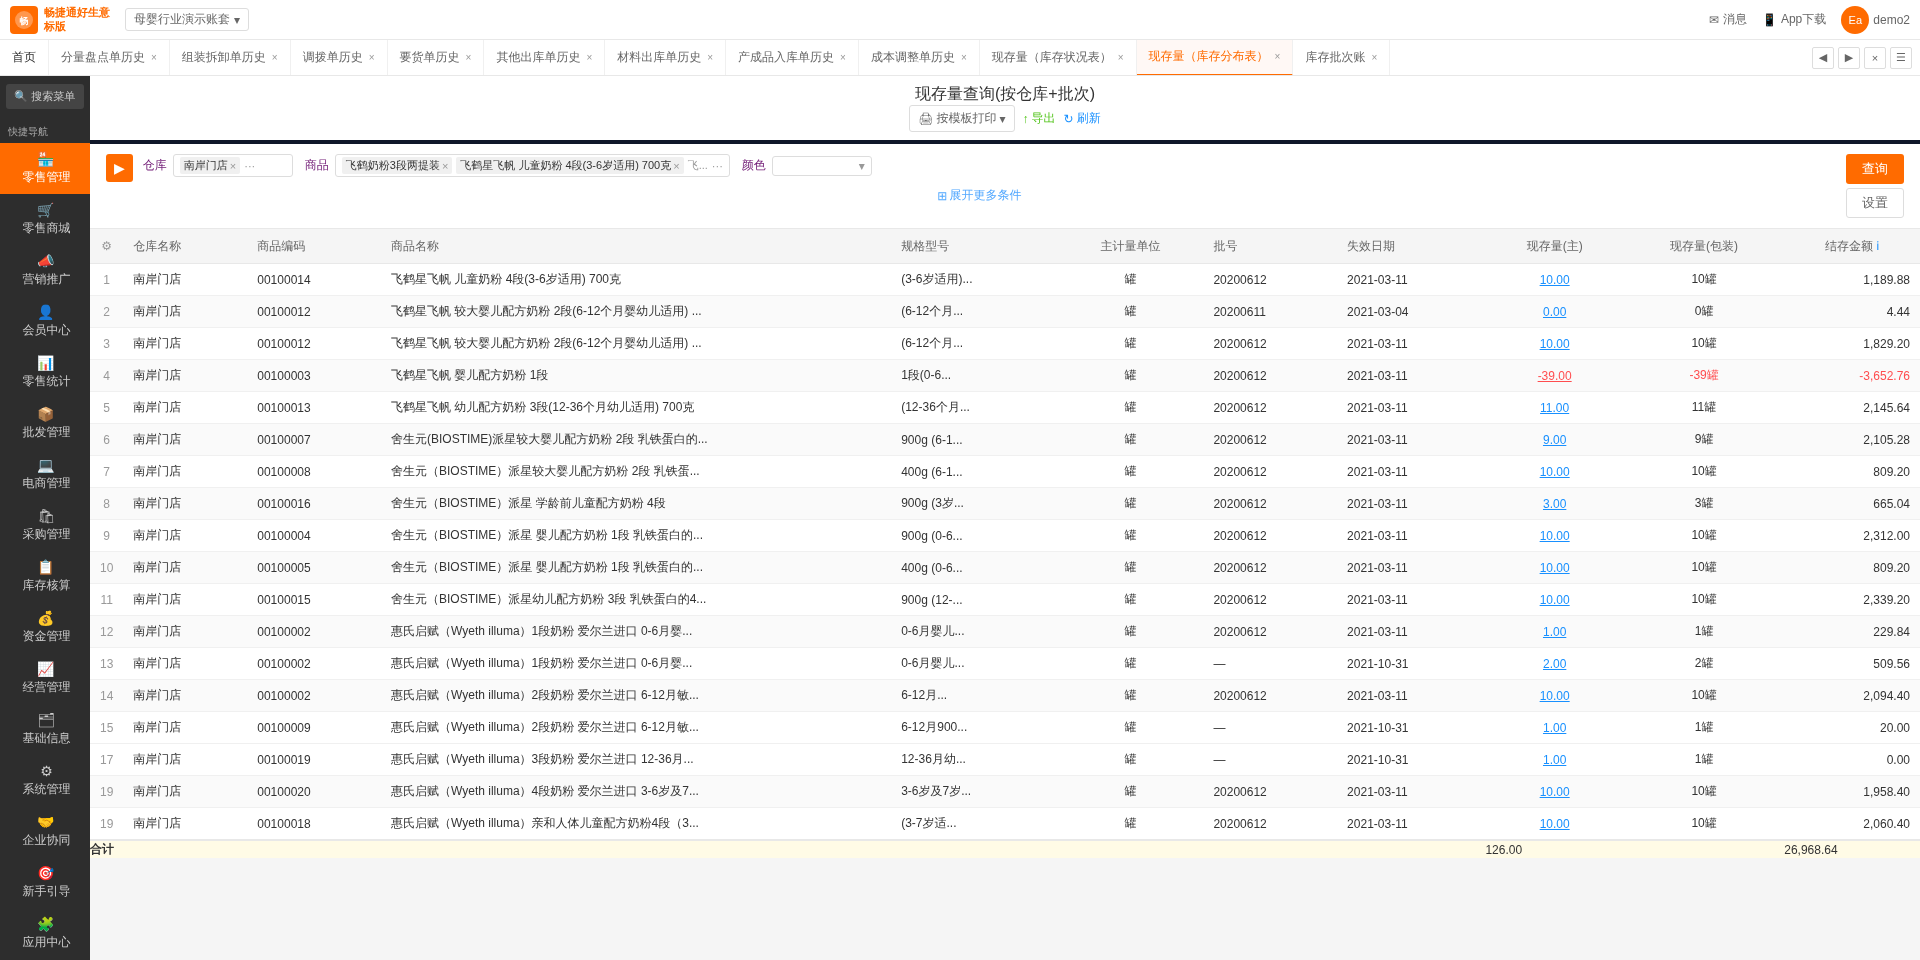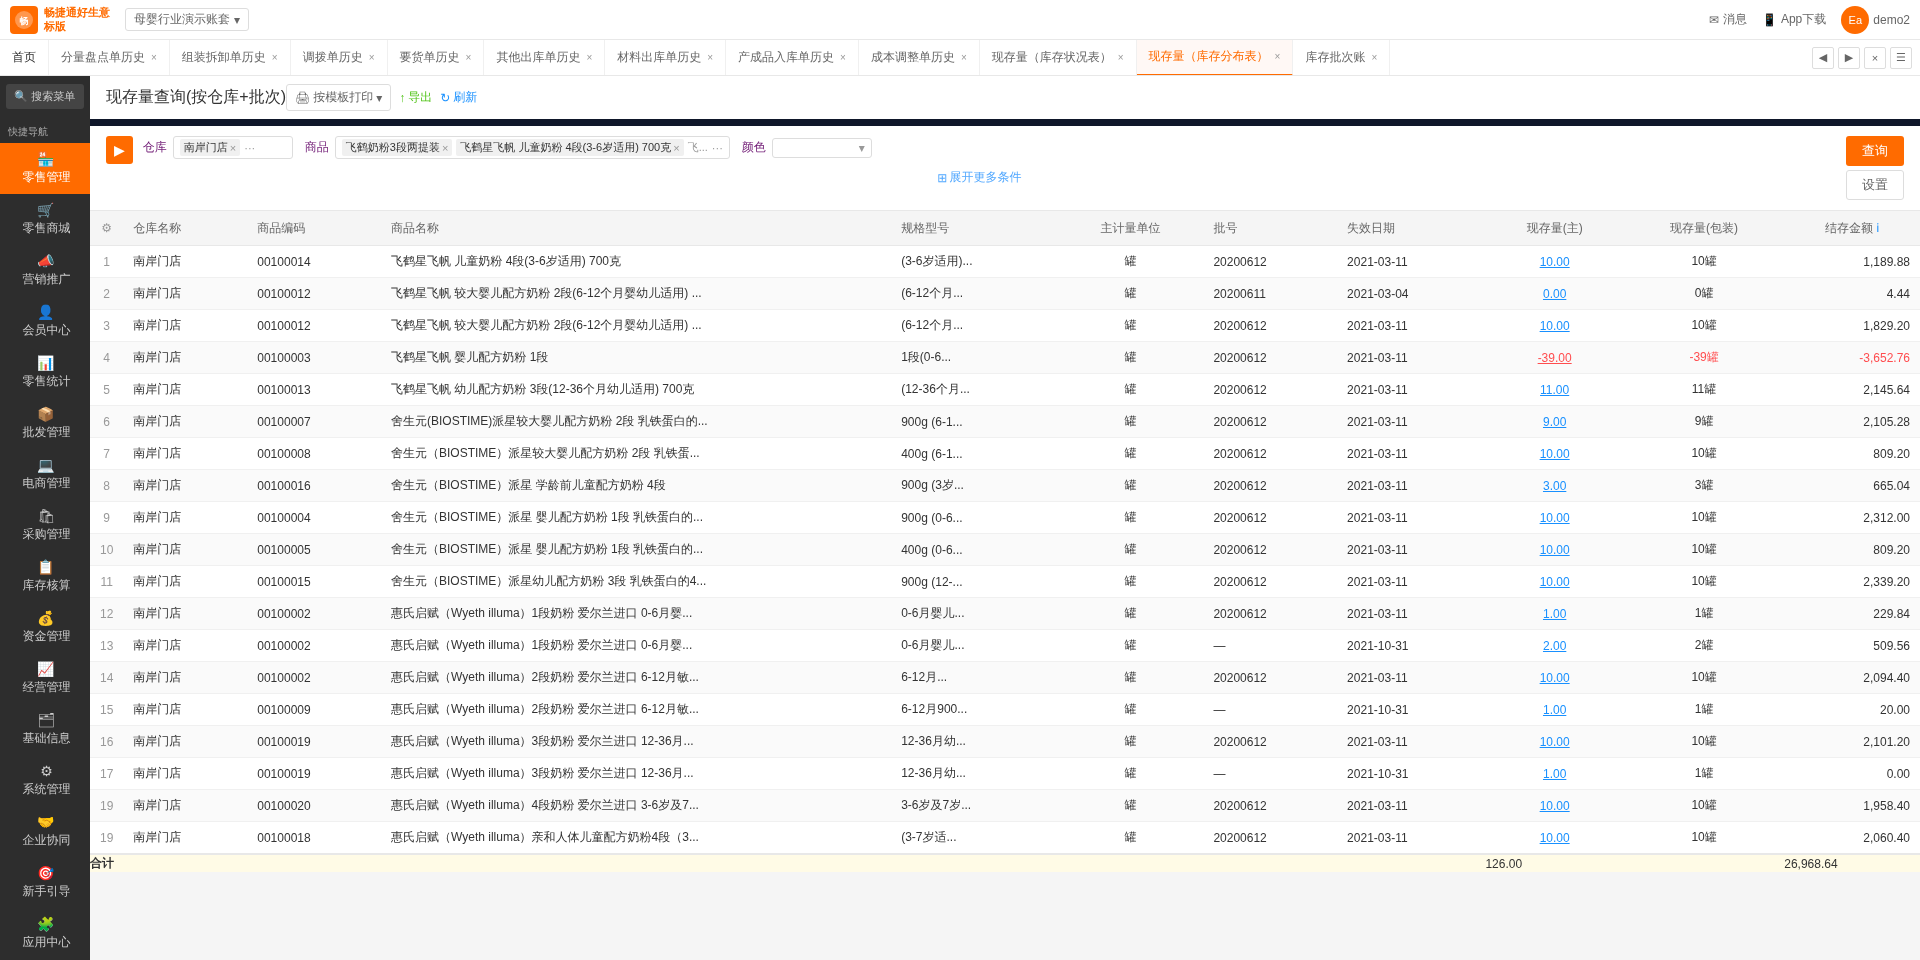--- a/index.html
+++ b/index.html
@@ -32,21 +32,21 @@
     .sidebar-search-btn { background: #444; border: none; color: #ccc; width: 100%; padding: 5px; border-radius: 3px; cursor: pointer; font-size: 11px; display: flex; align-items: center; justify-content: center; gap: 3px; }
     .sidebar-nav-title { color: #aaa; font-size: 10px; padding: 4px 8px; margin-top: 4px; }
     .sidebar-item { padding: 8px 6px; color: #ccc; text-align: center; cursor: pointer; font-size: 12px; border-left: 3px solid transparent; }
     .sidebar-item.active { background: #ff6b00; color: #fff; border-left-color: #ff6b00; }
     .sidebar-item .icon { font-size: 14px; margin-bottom: 2px; }
 
     
     .content { flex: 1; overflow: auto; background: #f5f5f5; }
     
     
-    .page-header { background: #fff; padding: 8px 16px; display: flex; align-items: center; justify-content: flex-start; border-bottom: 7px solid #0f172a; }
+    .page-header { background: #fff; padding: 8px 16px; display: flex; align-items: center; justify-content: flex-start; border-bottom: 4px solid #0f172a; flex-direction: column; }
     .page-title { font-size: 16px; font-weight: 500; color: #333; }
     .page-actions { display: flex; align-items: center; gap: 8px; }
     .btn-print { display: flex; align-items: center; gap: 3px; color: #666; cursor: pointer; font-size: 12px; border: 1px solid #ddd; padding: 4px 8px; border-radius: 3px; }
     .btn-export { display: flex; align-items: center; gap: 3px; color: #52c41a; cursor: pointer; font-size: 12px; }
     .btn-refresh { display: flex; align-items: center; gap: 3px; color: #1890ff; cursor: pointer; font-size: 12px; }
 
     
     .filter-bar { background: #fff; padding: 10px 16px; border-bottom: 1px solid #e8e8e8; }
     .filter-row { display: flex; align-items: center; gap: 12px; flex-wrap: wrap; }
     .filter-item { display: flex; align-items: center; gap: 6px; }
@@ -551,33 +551,20 @@
                 <td>00100009</td>
                 <td style="max-width:280px; overflow:hidden; text-overflow:ellipsis;">惠氏启赋（Wyeth illuma）2段奶粉 爱尔兰进口 6-12月敏...</td>
                 <td>6-12月900...</td>
                 <td class="center">罐</td>
                 <td>—</td>
                 <td>2021-10-31</td>
                 <td class="center"><span class="link-text">1.00</span></td>
                 <td class="center"><span class="">1罐</span></td>
                 <td class="right"><span class="">20.00</span></td>
               </tr>
-              <tr style="background: rgb(250, 250, 250);">
-                <td class="row-num">16</td>
-                <td>南岸门店</td>
-                <td>00100019</td>
-                <td style="max-width:280px; overflow:hidden; text-overflow:ellipsis;">惠氏启赋（Wyeth illuma）3段奶粉 爱尔兰进口 12-36月...</td>
-                <td>12-36月幼...</td>
-                <td class="center">罐</td>
-                <td>20200612</td>
-                <td>2021-03-11</td>
-                <td class="center"><span class="link-text">10.00</span></td>
-                <td class="center"><span class="">10罐</span></td>
-                <td class="right"><span class="">2,101.20</span></td>
-              </tr>
               <tr style="background: rgb(255, 255, 255);">
                 <td class="row-num">17</td>
                 <td>南岸门店</td>
                 <td>00100019</td>
                 <td style="max-width:280px; overflow:hidden; text-overflow:ellipsis;">惠氏启赋（Wyeth illuma）3段奶粉 爱尔兰进口 12-36月...</td>
                 <td>12-36月幼...</td>
                 <td class="center">罐</td>
                 <td>—</td>
                 <td>2021-10-31</td>
                 <td class="center"><span class="link-text">1.00</span></td>

